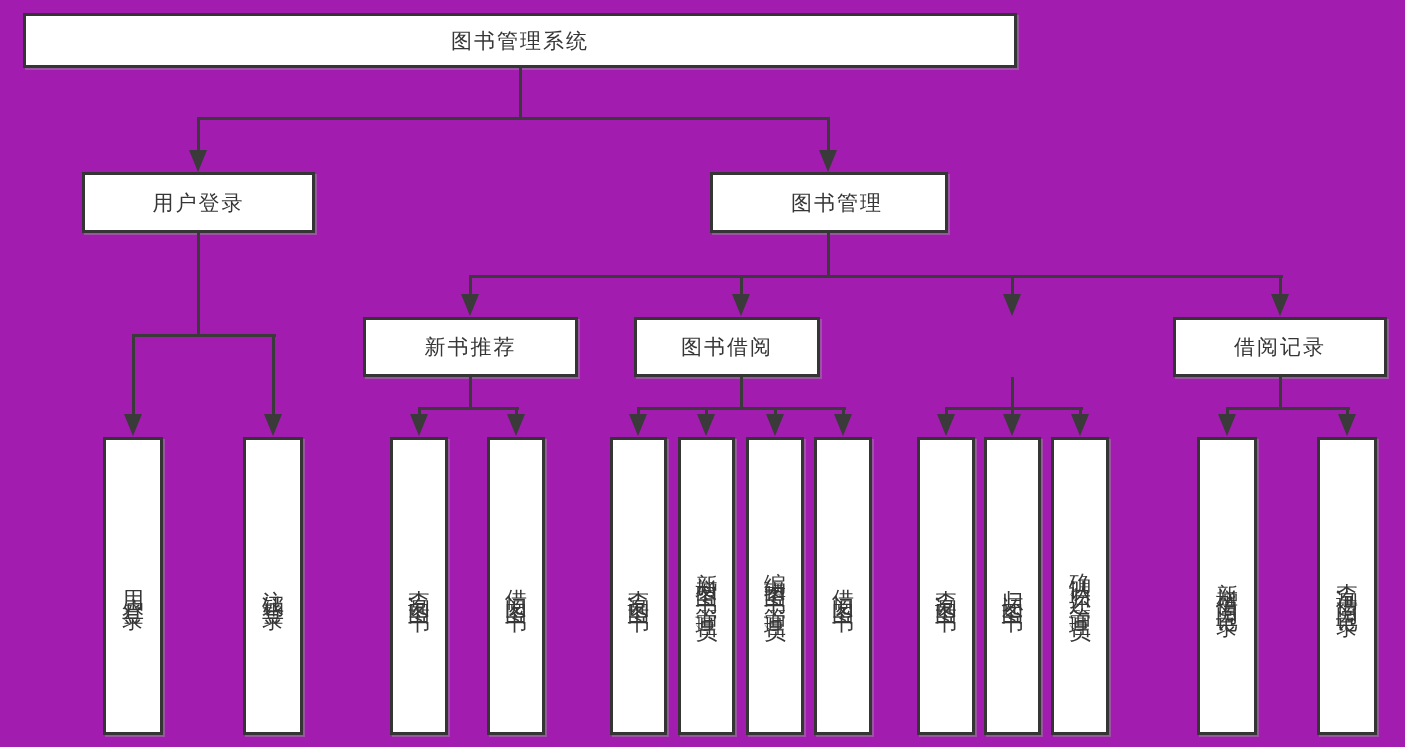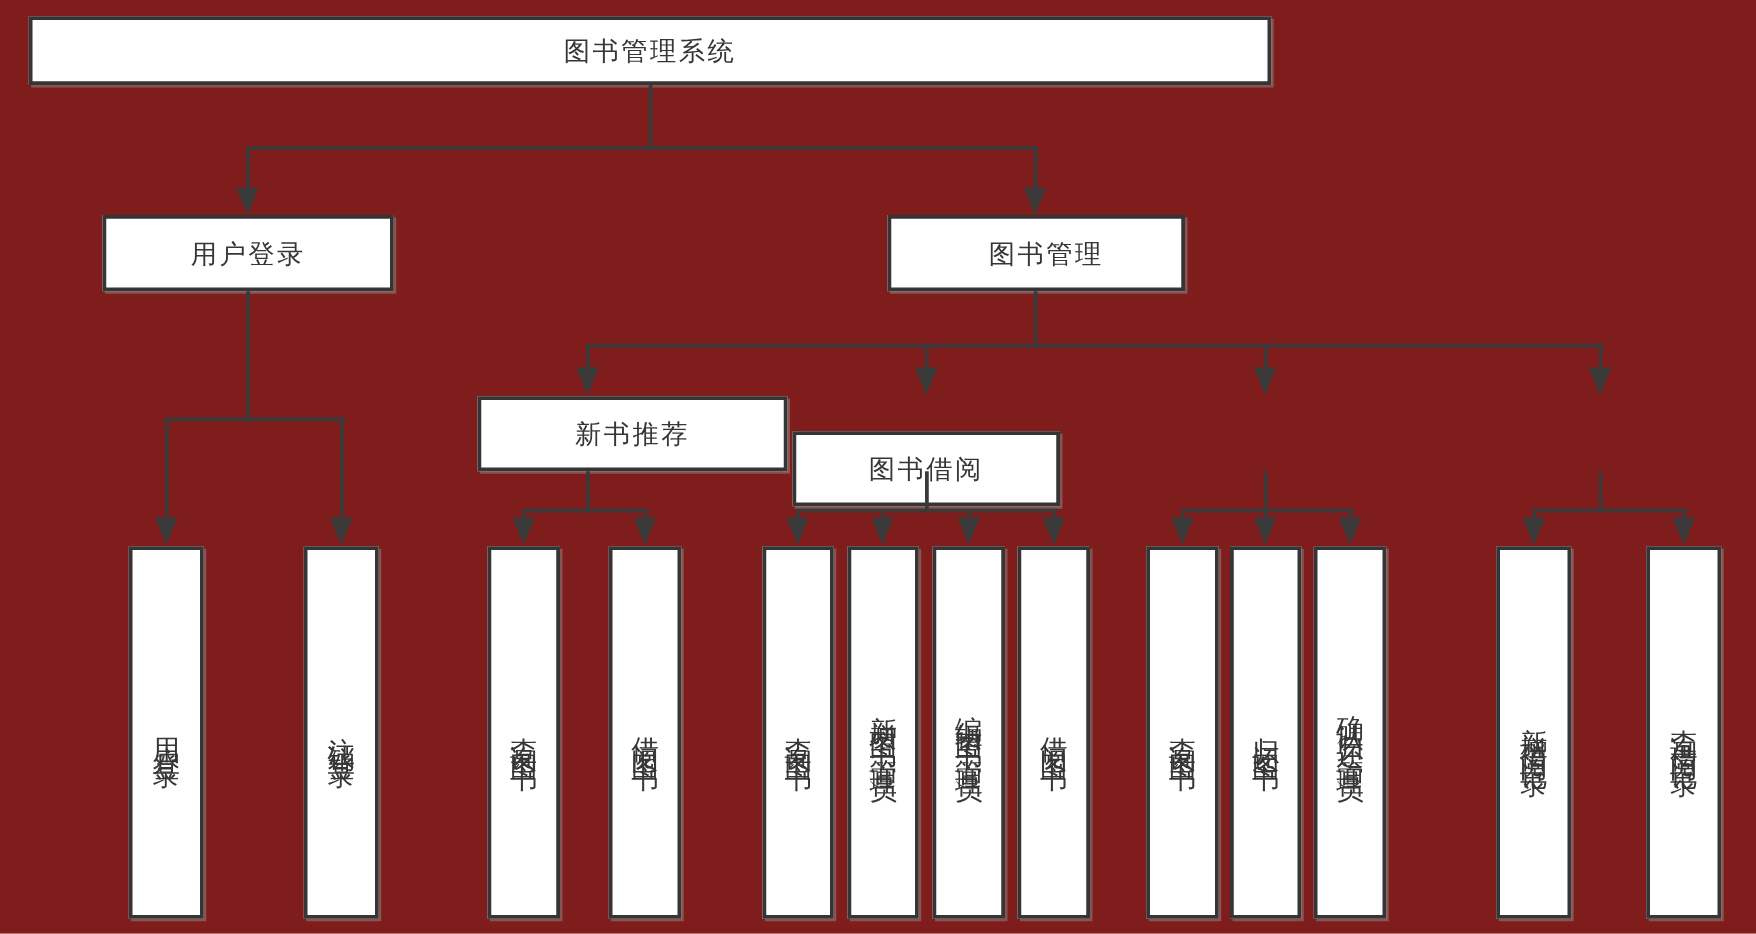--- a/index.html
+++ b/index.html
@@ -5,21 +5,21 @@
   html, body {
     margin: 0;
     padding: 0;
     background: #ffffff;
     font-family: "Liberation Sans", sans-serif;
   }
   #canvas {
     position: relative;
     width: 1405px;
     height: 747px;
-    background: #7f1d1d;
+    background: #a21caf;
     overflow: hidden;
   }
   .node {
     position: absolute;
     box-sizing: border-box;
     border: 3px solid #353535;
     background: #ffffff;
     color: #363636;
     display: flex;
     align-items: center;
@@ -71,25 +71,28 @@
     <span>图书管理系统</span>
   </div>
 
   <div class="node h" style="left:82px; top:172px; width:233px; height:61px;">
     <span>用户登录</span>
   </div>
   <div class="node h" style="left:710px; top:172px; width:238px; height:61px;padding-left:16px;">
     <span>图书管理</span>
   </div>
 
-  <div class="node h" style="left:382px; top:317px; width:248px; height:60px;font-family:Liberation Mono, monospace;">
+  <div class="node h" style="left:363px; top:317px; width:215px; height:60px;font-family:Liberation Mono, monospace;">
     <span>新书推荐</span>
   </div>
-  <div class="node h" style="left:634px; top:317px; width:214px; height:60px;margin-top:28px;">
+  <div class="node h" style="left:634px; top:317px; width:186px; height:60px;">
     <span>图书借阅</span>
+  </div>
+  <div class="node h" style="left:1173px; top:317px; width:214px; height:60px;">
+    <span>借阅记录</span>
   </div>
 
   <div class="node v" style="left:103px; top:437px; width:60px; height:298px;">
     <span class="vtext">用户登录</span>
   </div>
   <div class="node v" style="left:243px; top:437px; width:60px; height:298px;">
     <span class="vtext">注销登录</span>
   </div>
   <div class="node v" style="left:390px; top:437px; width:58px; height:298px;">
     <span class="vtext">查询图书</span>

